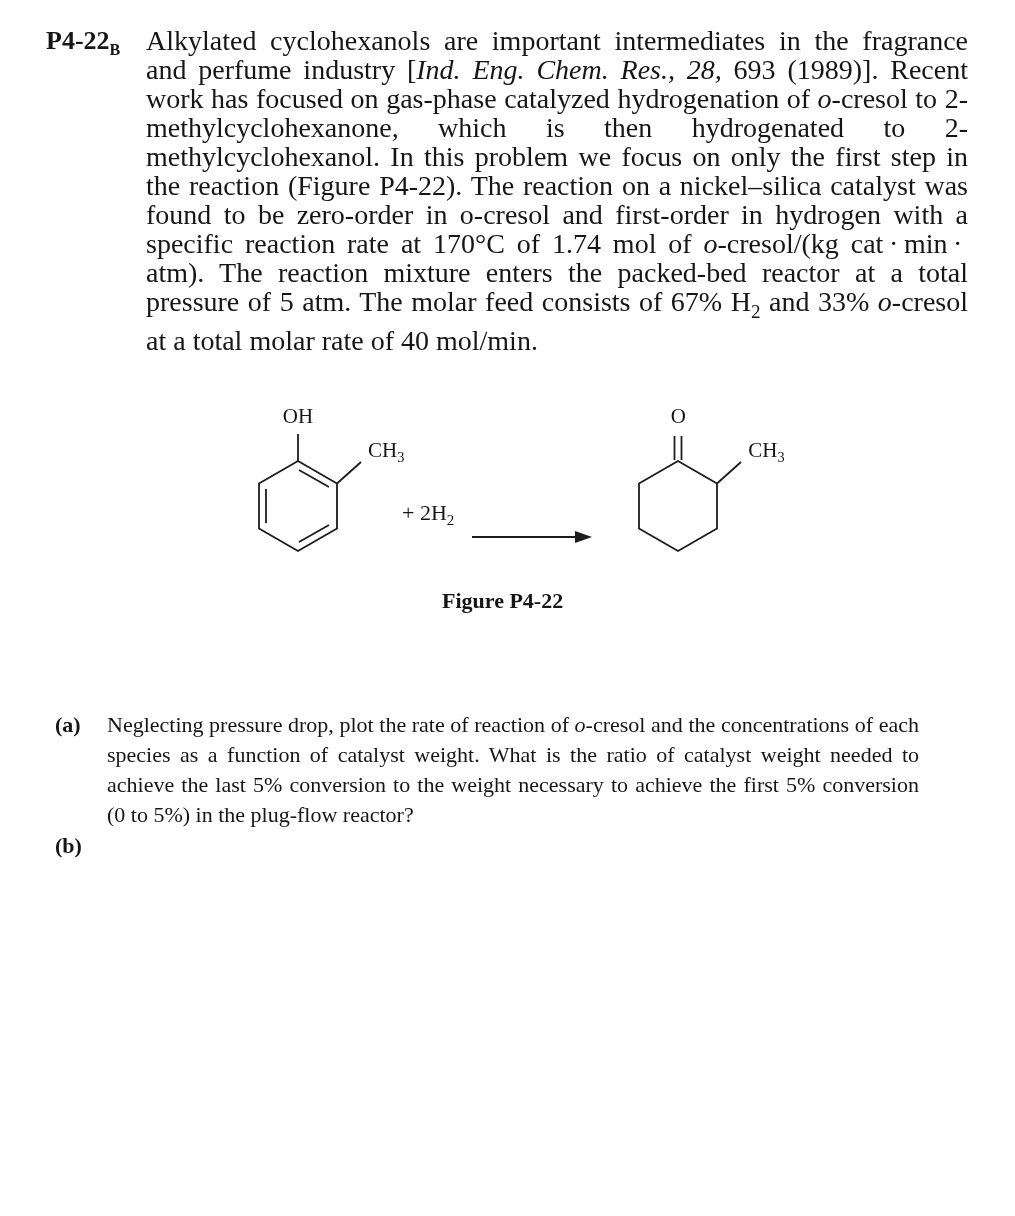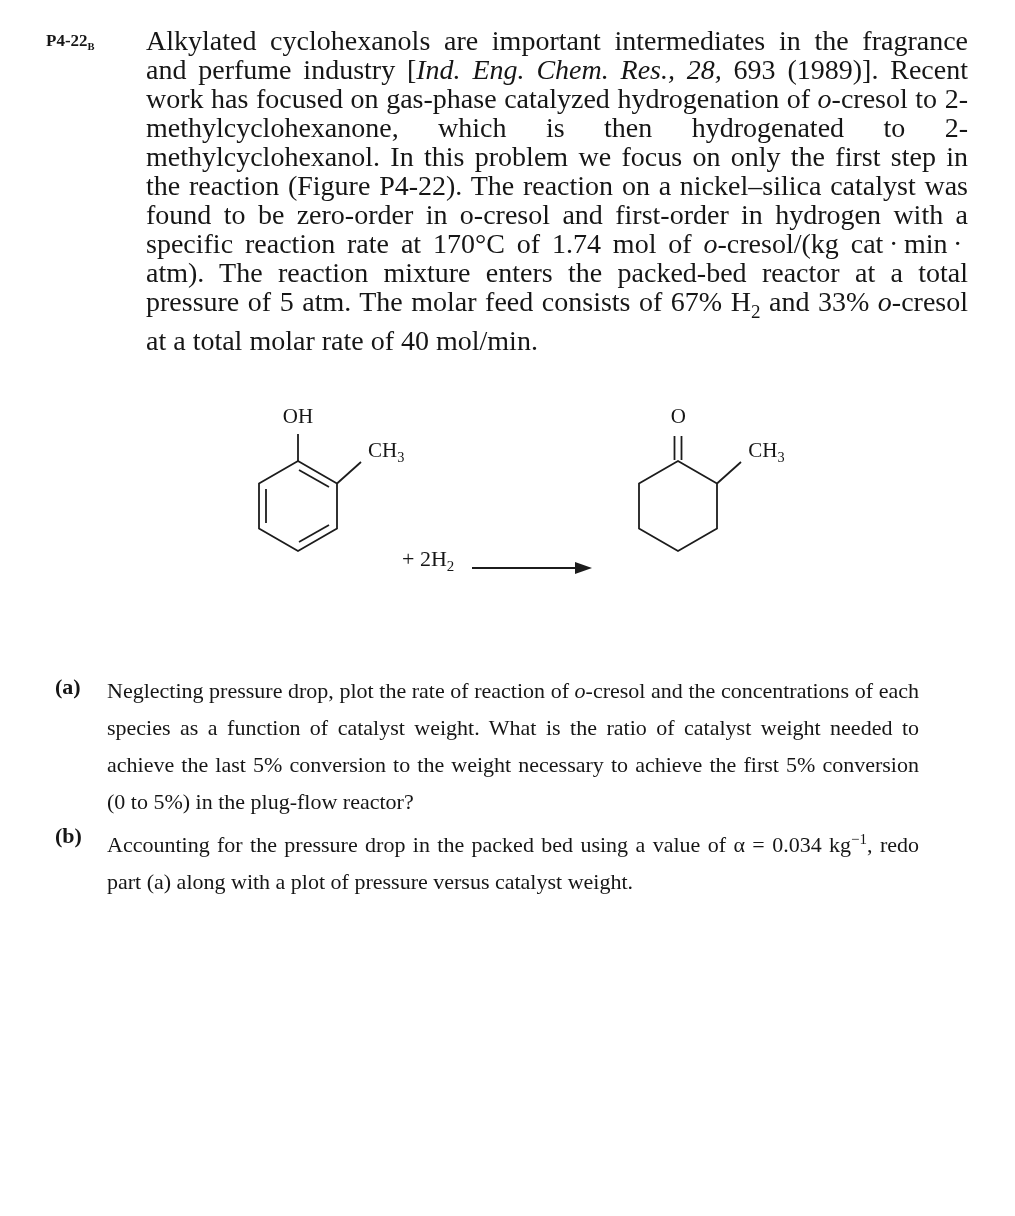--- a/index.html
+++ b/index.html
@@ -13,41 +13,41 @@
   }
   .problem-block{
     display:flex;
     padding-top:26px;
   }
   .prob-id{
     flex:0 0 100px;
     padding-left:46px;
     box-sizing:content-box;
     font-weight:bold;
-    font-size:17px;
+    font-size:26px;
     line-height:29px;
     white-space:nowrap;
   }
   .prob-id sub{font-size:62%;}
   .intro-text{
     width:822px;
     font-size:28px;
     line-height:29px;
     text-align:justify;
   }
   sub{font-size:68%;}
   sup{font-size:68%;}
   
   .figure-area{
     margin-top:46px;
     padding-left:228px;
   }
   .reaction-row{
     display:flex;
-    align-items:flex-end;
+    align-items:center;
   }
   .structure{
     position:relative;
     width:170px;height:175px;
     flex:0 0 auto;
   }
   .structure svg{position:absolute;left:0;top:0;}
   .chem-label{
     position:absolute;
     font-size:21px;
@@ -82,21 +82,21 @@
   }
   .part-label{
     flex:0 0 52px;
     font-weight:bold;
     font-size:22px;
     line-height:29px;
   }
   .part-text{
     width:812px;
     font-size:22px;
-    line-height:37px;
+    line-height:30px;
     text-align:justify;
   }
   .stroke{stroke:#1c1c1c;stroke-width:1.8;fill:none;}
 </style>
 </head>
 <body>
 
 <div class="page">
 
   <div class="problem-block">
@@ -132,26 +132,26 @@
           <polygon class="stroke" points="70,60 109,82.5 109,127.5 70,150 31,127.5 31,82.5"></polygon>
           <line class="stroke" x1="66.5" y1="59" x2="66.5" y2="35"></line>
           <line class="stroke" x1="73.5" y1="59" x2="73.5" y2="35"></line>
           <line class="stroke" x1="109" y1="82.5" x2="133" y2="61"></line>
         </svg>
         <span class="chem-label lbl-top">O</span>
         <span class="chem-label lbl-ch3"><span>CH</span><sub>3</sub></span>
       </div>
 
     </div>
+    <div class="fig-caption">Figure P4-22</div>
   </div>
 
   <div class="parts">
     <div class="part">
       <div class="part-label">(a)</div>
       <div class="part-text"><span>Neglecting pressure drop, plot the rate of reaction of </span><span style="font-style: italic;">o</span><span>-cresol and the concentrations of each species as a function of catalyst weight. What is the ratio of catalyst weight needed to achieve the last 5% conversion to the weight necessary to achieve the first 5% conversion (0 to 5%) in the plug-flow reactor?</span></div>
     </div>
     <div class="part">
       <div class="part-label">(b)</div>
-      <div class="part-text"><span>Accounting for the pressure drop in the packed bed using a value of α = 0.034 kg</span><sup>−1</sup><span>, redo part (a) along with a plot of pressure versus catalyst weight.</span></div>
     </div>
   </div>
 
 </div>
 
 </body></html>

